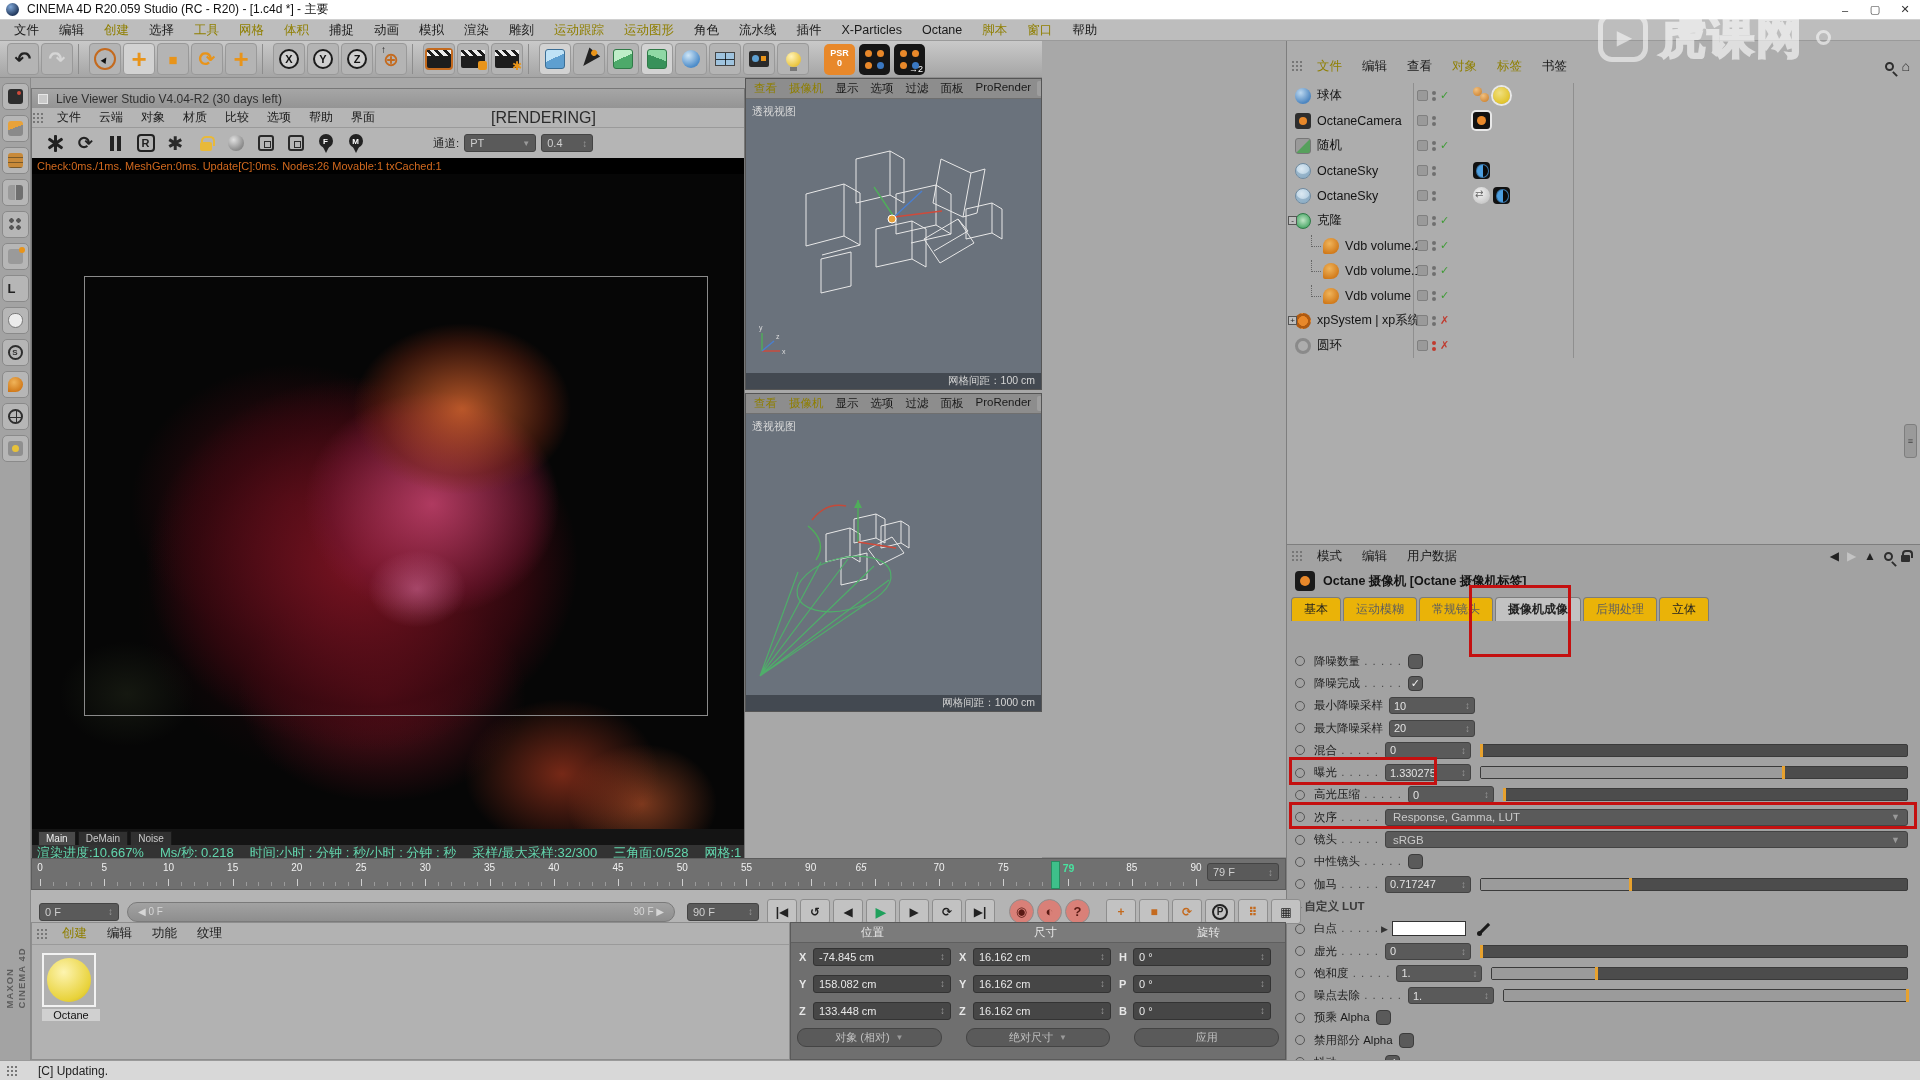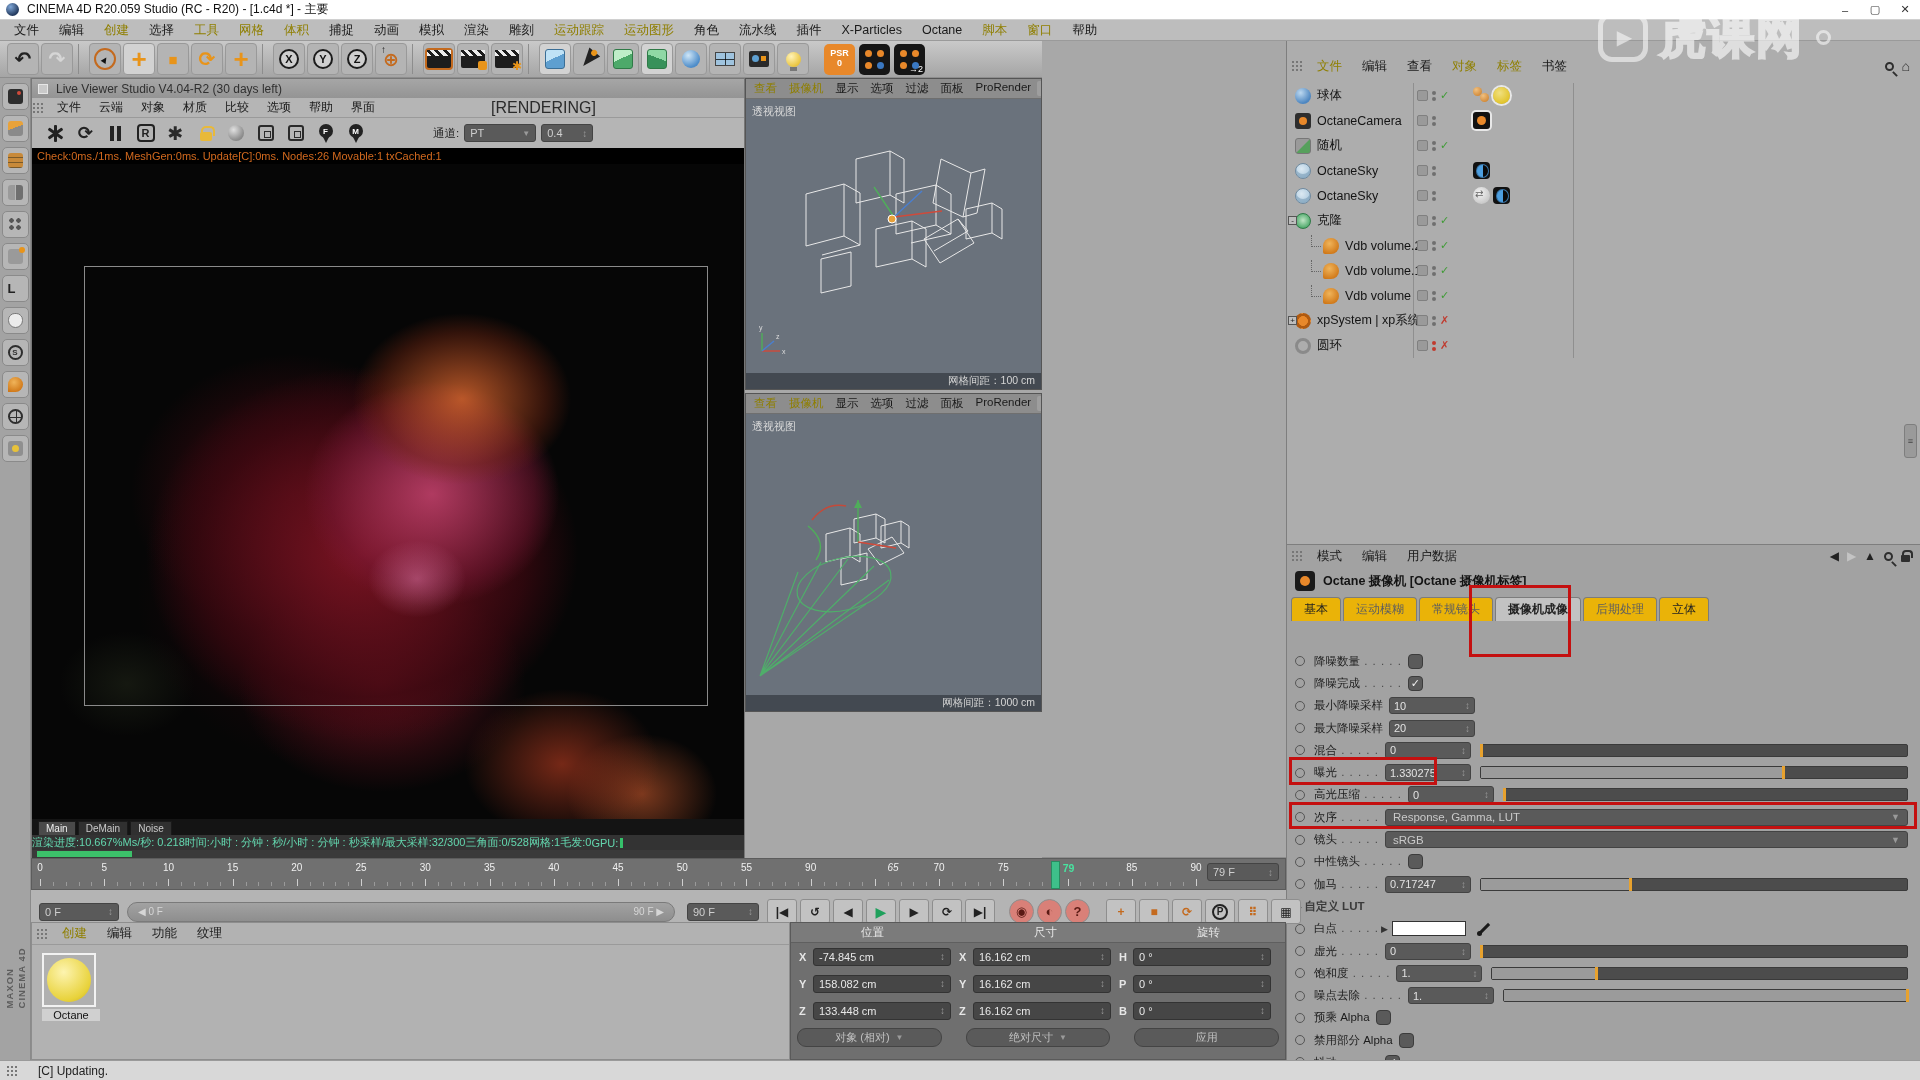--- a/index.html
+++ b/index.html
@@ -65,21 +65,21 @@
 .di-array{background:radial-gradient(#555 2px,transparent 2.5px);background-size:7px 7px}
 .di-corner{background:#9a9a9a;position:relative}.di-corner::after{content:"";position:absolute;right:-2px;top:-2px;width:6px;height:6px;background:#e8941a;border-radius:50%}
 .di-axis::before{content:"L";font-size:13px;font-weight:bold;color:#222}
 .di-mouse{background:#ececec;border-radius:45% 45% 50% 50%;border:1px solid #777}
 .di-snap{border:2.5px solid #2e2e2e;border-radius:50%;display:flex;align-items:center;justify-content:center}.di-snap::before{content:"S";font-size:8px;font-weight:bold}
 .di-paint{background:radial-gradient(circle at 40% 35%,#f0b45a,#d07818 75%);border-radius:50% 50% 50% 0}
 .di-web{border:2px solid #2e2e2e;border-radius:50%;background:linear-gradient(90deg,transparent 0 6px,#2e2e2e 6px 7px,transparent 7px),linear-gradient(transparent 0 6px,#2e2e2e 6px 7px,transparent 7px)}
 .di-lockc{background:#8f8f8f;position:relative}.di-lockc::after{content:"";position:absolute;left:4px;top:4px;width:7px;height:7px;background:#e8c23a;border-radius:50%}
 #brand{position:absolute;left:-47px;bottom:102px;transform:rotate(-90deg);width:125px;text-align:left;color:#5d5d5d;font-weight:bold;font-size:9.5px;letter-spacing:1px;line-height:1.25}
 
-#lv{left:31px;top:78px;width:714px;height:780px;border:1px solid #777;background:#a21caf}
+#lv{left:31px;top:88px;width:714px;height:780px;border:1px solid #777;background:#a21caf}
 #lv-title{height:19px;background:linear-gradient(#a6a6a6,#949494);display:flex;align-items:center;color:#303030;font-size:12px}
 #lv-title .wbox{width:10px;height:10px;border:1px solid #e6e6e6;background:#c9c9c9;margin:0 8px 0 6px}
 #lv-menu{height:20px;background:#b5b5b5;display:flex;align-items:center;position:relative;border-bottom:1px solid #9a9a9a}
 #lv-menu .mi{padding:0 9px;font-size:12px}
 #lv-rendering{position:absolute;left:459px;color:#2b2b2b;font-size:16px}
 #lv-tools{height:30px;background:#b5b5b5;display:flex;align-items:center;padding-left:10px;position:relative}
 .lvb{width:27px;height:25px;display:flex;align-items:center;justify-content:center;margin-right:3px}
 .ikern{position:relative;width:17px;height:17px}
 .ikern i{position:absolute;left:7px;top:0;width:3px;height:17px;background:#222;border-radius:1px}
 .ikern i:nth-child(2){transform:rotate(55deg)}.ikern i:nth-child(3){transform:rotate(-55deg)}
@@ -109,21 +109,21 @@
  radial-gradient(130px 100px at 530px 600px,rgba(165,55,30,.7),transparent 75%),
  radial-gradient(100px 80px at 610px 630px,rgba(200,90,45,.6),transparent 75%),
  radial-gradient(90px 70px at 95px 520px,rgba(55,65,40,.3),transparent 75%),
  radial-gradient(230px 200px at 260px 330px,rgba(80,10,20,.9),transparent 70%),
  radial-gradient(260px 230px at 300px 430px,rgba(40,6,12,.9),transparent 75%),
  #060606;position:relative}
 #lv-frame{position:absolute;left:52px;top:102px;width:624px;height:440px;border:1px solid #8a8a8a}
 #lv-tabs{height:16px;background:#141414;display:flex;align-items:flex-end;padding-left:6px;gap:2px}
 .lvtab{font-size:10px;color:#c9c9c9;background:#303030;border:1px solid #1a1a1a;border-bottom:none;padding:0 7px;height:14px;display:flex;align-items:center}
 .lvtab.active{background:#4a4a4a;color:#eee}
-#lv-stats{height:15px;background:#333;display:flex;align-items:center;color:#63d6ae;font-size:11px;white-space:nowrap;overflow:hidden}
+#lv-stats{height:15px;background:#333;display:flex;align-items:center;gap:16px;padding-left:5px;color:#63d6ae;font-size:13px;white-space:nowrap;overflow:hidden}
 #lv-stats .gbar{display:inline-block;width:3px;height:10px;background:#35c06a;margin:0 2px}
 #lv-bar{height:8px;background:#3a3a3a;position:relative}
 #lv-bar .fill{position:absolute;left:5px;top:1px;height:6px;background:#3cc06a}
 
 .vp{background:#6a727c;border:1px solid #555}
 #vp1{left:745px;top:78px;width:297px;height:312px}
 #vp2{left:745px;top:393px;width:297px;height:319px}
 .vp-head{height:20px;background:#8d8d8d;display:flex;align-items:center;padding-left:2px;border-bottom:1px solid #6f6f6f;overflow:hidden}
 .vp-head .mi{padding:0 6px;font-size:11.5px}
 .vp-nav{margin-left:auto;display:flex;gap:3px;padding-right:3px}
@@ -1062,21 +1062,21 @@
       <span class="rlabel" style="left: 200.667px;">15</span>
       <span class="rlabel" style="left: 264.889px;">20</span>
       <span class="rlabel" style="left: 329.111px;">25</span>
       <span class="rlabel" style="left: 393.333px;">30</span>
       <span class="rlabel" style="left: 457.556px;">35</span>
       <span class="rlabel" style="left: 521.778px;">40</span>
       <span class="rlabel" style="left: 586px;">45</span>
       <span class="rlabel" style="left: 650.222px;">50</span>
       <span class="rlabel" style="left: 714.444px;">55</span>
       <span class="rlabel" style="left: 778.667px;">90</span>
-      <span class="rlabel" style="left: 861px; font-style: italic;">65</span>
+      <span class="rlabel" style="left: 829px; font-style: italic;">65</span>
       <span class="rlabel" style="left: 907.111px;">70</span>
       <span class="rlabel" style="left: 971.333px;">75</span>
       <span class="rlabel" style="left: 1099.78px;">85</span>
       <span class="rlabel" style="left: 1164px;">90</span>
     </div>
   <div id="rmarker" style="left: 1018.71px;"></div>
   <div id="rmarker-label" style="left: 1030.71px;">79</div>
   <span id="rframe" class="dfield">
     <span>79 F</span>
       <span class="ud">↕</span>

